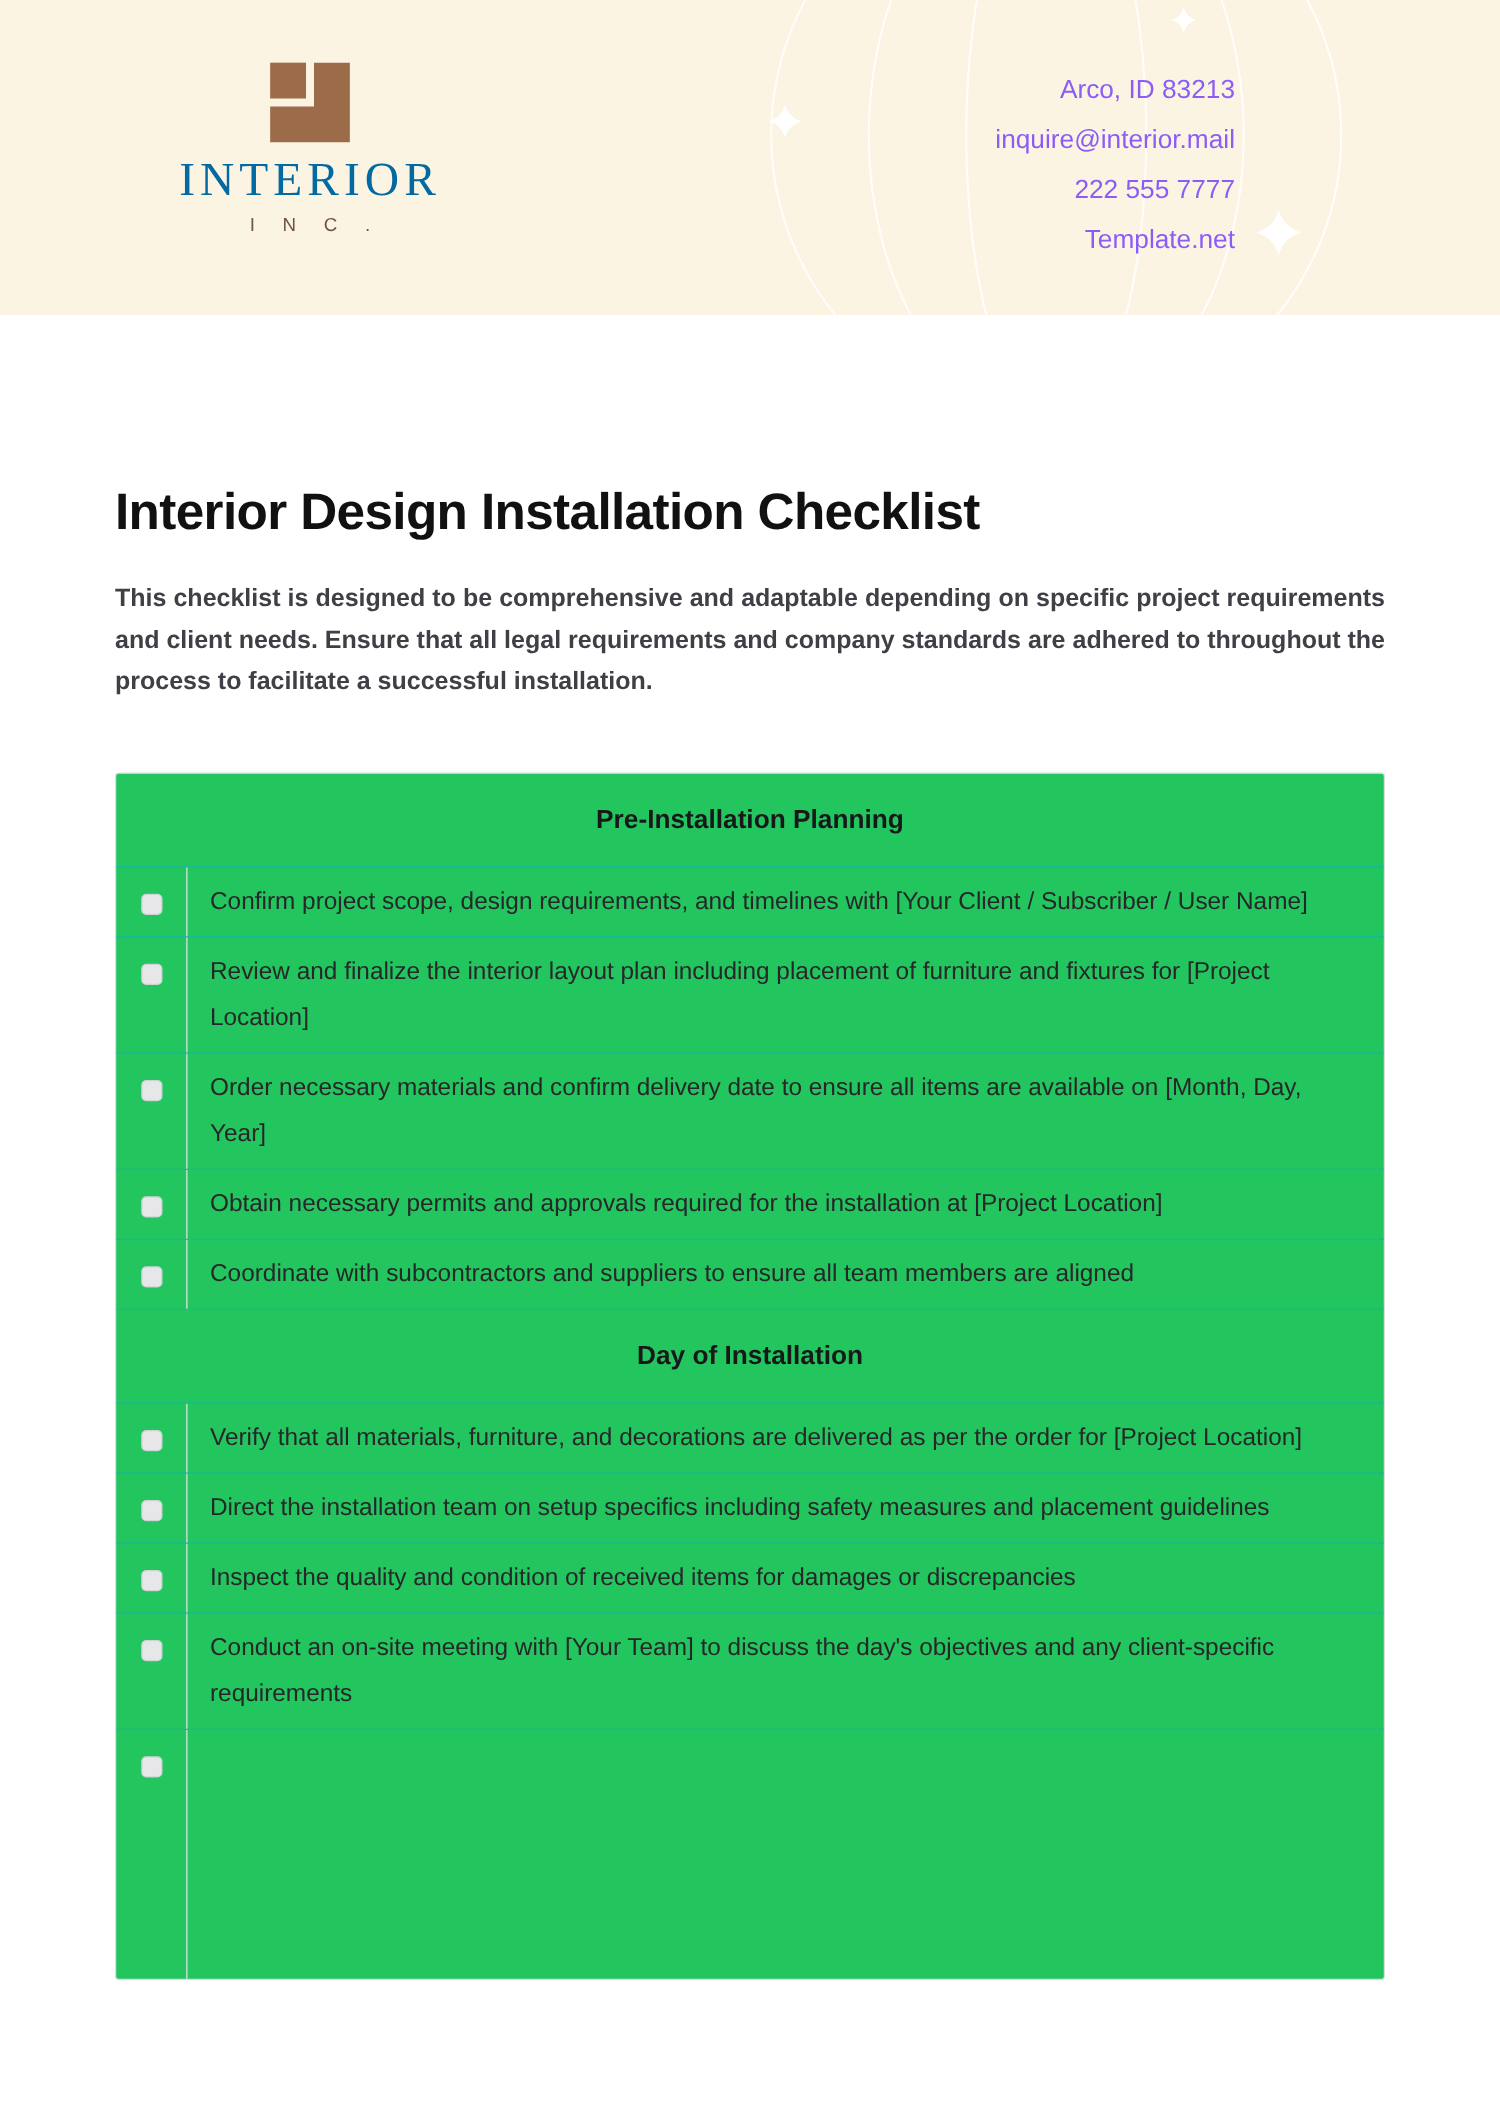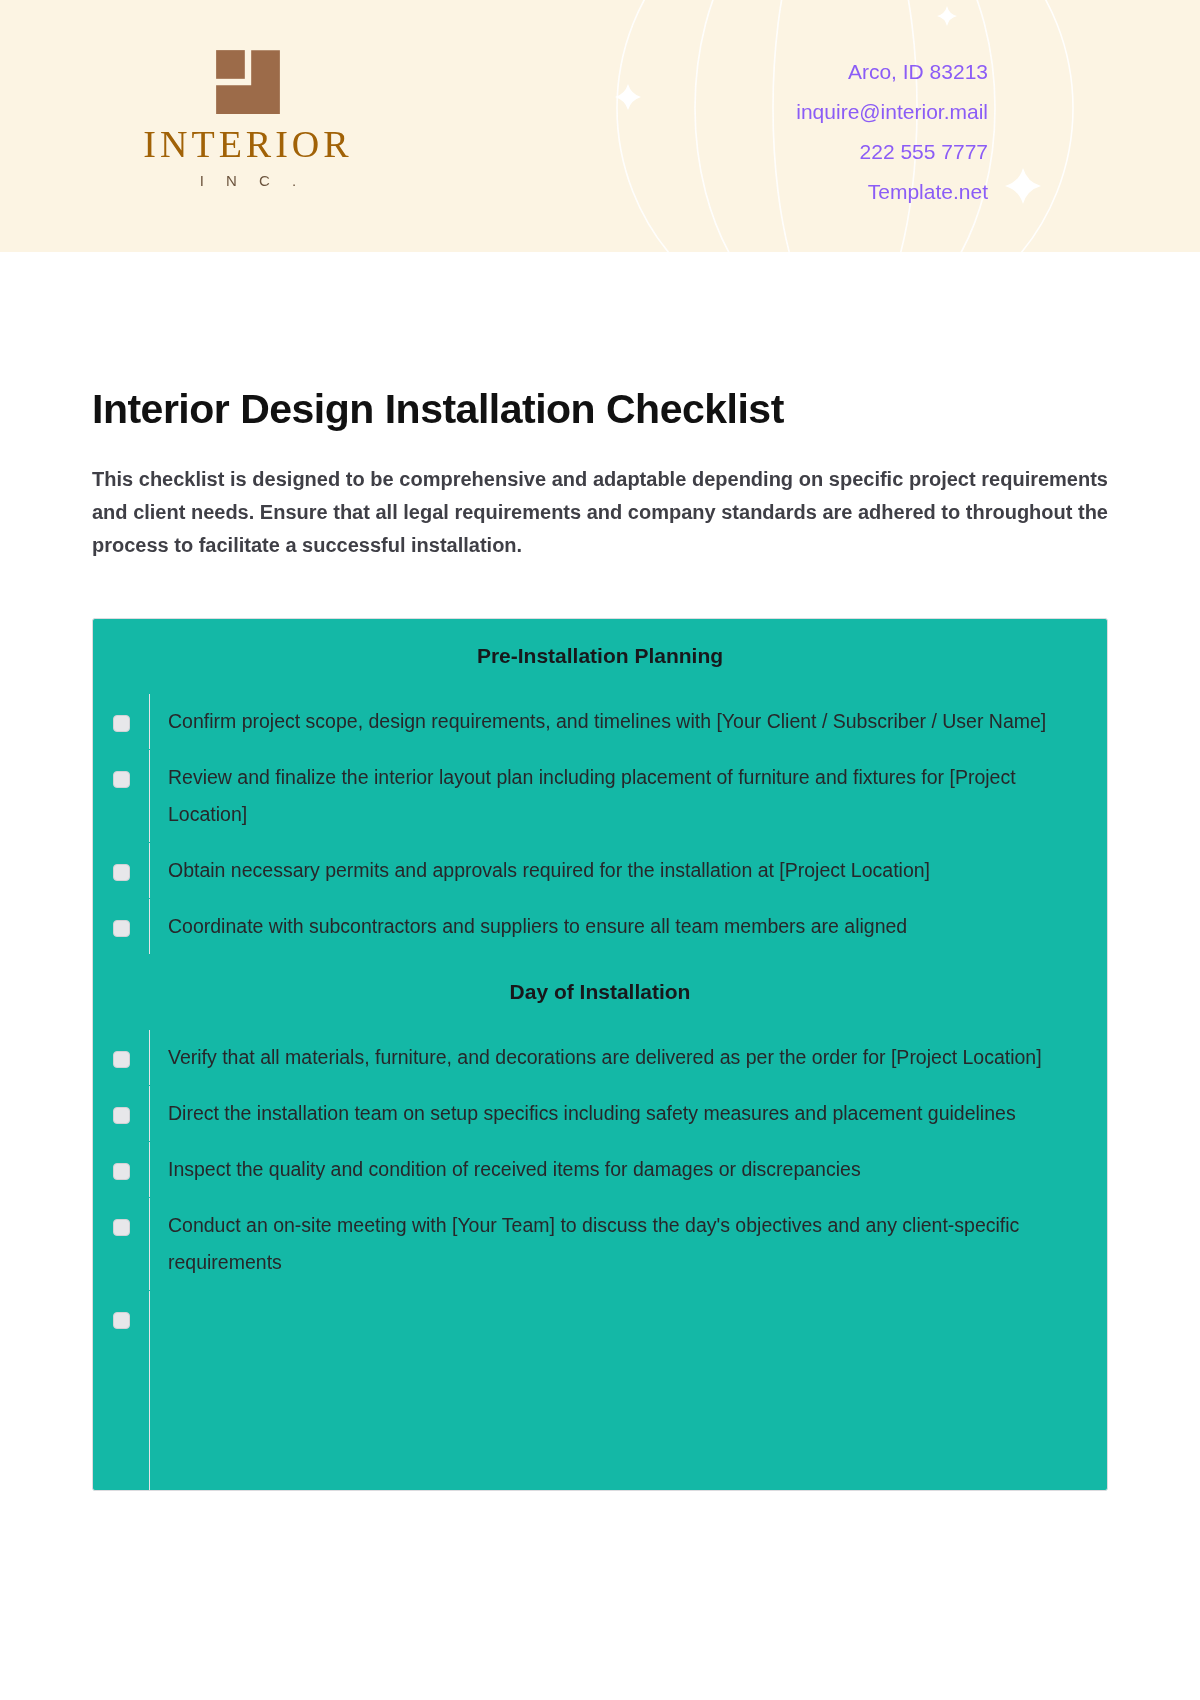--- a/index.html
+++ b/index.html
@@ -14,21 +14,21 @@
   .header {
     height:252px; background:#fcf4e3; position:relative; overflow:hidden;
   }
   .deco { position:absolute; inset:0; width:100%; height:100%; pointer-events:none; }
   .logo-block {
     position:absolute; left:118px; top:48px; width:260px; text-align:center;
   }
   .logo-icon { width:68px; height:68px; margin:0 auto 8px auto; display:block; }
   .brand-name {
     font-family:"Liberation Serif", serif; font-size:38px; letter-spacing:4px;
-    color:#a16207; font-weight:500; line-height:1.1;
+    color:#0369a1; font-weight:500; line-height:1.1;
   }
   .brand-sub {
     font-size:15px; letter-spacing:9px; color:#6d553f; margin-top:6px;
     padding-left:9px; font-family:"Liberation Sans", sans-serif;
   }
   .contact-block {
     position:absolute; right:212px; top:52px; text-align:right;
     font-size:21px; line-height:40px; color:#8b5cf6;
   }
 
@@ -40,21 +40,21 @@
   }
   .doc-intro {
     margin-top:30px; font-size:20px; line-height:33px; text-align:justify;
     color:#3f3f46;
     font-weight:bold;
   }
 
   
   .ctable {
     margin-top:56px; border:1px solid #dcdcdf; border-radius:3px;
-    background:#14b8a6;
+    background:#22c55e;
   }
   .ctable > * + * { border-top:1px solid #14b8a6; }
   .section-header {
     padding:25px 10px; text-align:center; font-size:21px; font-weight:700;
     color:#18181b;
   }
   .row { display:flex; align-items:stretch; }
   .cb-cell {
     width:57px; flex:none; border-right:1px solid #e4e4e7;
     display:flex; justify-content:center; align-items:flex-start;
@@ -124,20 +124,26 @@
         <div class="row">
           <div class="cb-cell">
             <span class="checkbox"></span>
           </div>
           <div class="txt">Review and finalize the interior layout plan including placement of furniture and fixtures for [Project Location]</div>
         </div>
         <div class="row">
           <div class="cb-cell">
             <span class="checkbox"></span>
           </div>
+          <div class="txt">Order necessary materials and confirm delivery date to ensure all items are available on [Month, Day, Year]</div>
+        </div>
+        <div class="row">
+          <div class="cb-cell">
+            <span class="checkbox"></span>
+          </div>
           <div class="txt">Obtain necessary permits and approvals required for the installation at [Project Location]</div>
         </div>
         <div class="row">
           <div class="cb-cell">
             <span class="checkbox"></span>
           </div>
           <div class="txt">Coordinate with subcontractors and suppliers to ensure all team members are aligned</div>
         </div>
         <div class="section-header">Day of Installation</div>
         <div class="row">

